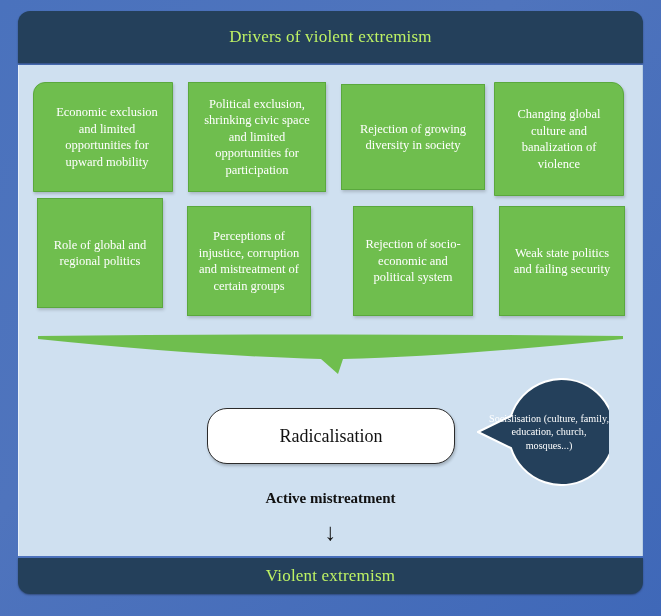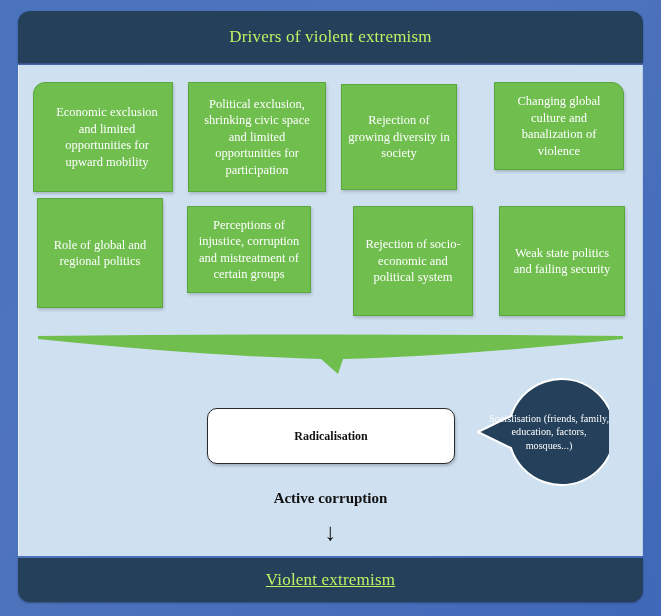--- a/index.html
+++ b/index.html
@@ -35,23 +35,22 @@
     letter-spacing: .2px;
     box-shadow: 0 1px 2px rgba(0,0,0,.35);
   }
   .bar-top {
     top: 11px;
     height: 52px;
     border-radius: 12px 12px 0 0;
   }
   .bar-bottom {
     top: 558px;
-    height: 44px;
+    height: 36px;
     border-radius: 0 0 12px 12px;
-    text-decoration: underline;
   }
 
   
   .body-panel {
     position: absolute;
     left: 18px;
     top: 65px;
     width: 625px;
     height: 491px;
     background: #cfe0f0;
@@ -75,25 +74,25 @@
     line-height: 1.32;
     padding: 4px 6px;
     box-shadow: 1px 2px 3px rgba(0,0,0,.18);
   }
   .gbox.tl { border-top-left-radius: 12px; padding-left: 14px; }
   .gbox.tr { border-top-right-radius: 12px; }
 
   
   .r1c1 { left: 33px;  top: 82px;  width: 140px; height: 110px; }
   .r1c2 { left: 188px; top: 82px;  width: 138px; height: 110px; }
-  .r1c3 { left: 341px; top: 84px;  width: 116px; height: 106px; }
-  .r1c4 { left: 494px; top: 82px;  width: 130px; height: 88px; }
+  .r1c3 { left: 341px; top: 84px;  width: 144px; height: 106px; }
+  .r1c4 { left: 494px; top: 82px;  width: 130px; height: 114px; }
   
   .r2c1 { left: 37px;  top: 198px; width: 126px; height: 110px; }
-  .r2c2 { left: 187px; top: 206px; width: 124px; height: 87px; }
+  .r2c2 { left: 187px; top: 206px; width: 124px; height: 110px; }
   .r2c3 { left: 353px; top: 206px; width: 120px; height: 110px; }
   .r2c4 { left: 499px; top: 206px; width: 126px; height: 110px; }
 
   
   .chevron {
     position: absolute;
     left: 38px;
     top: 334px;
     width: 585px;
     height: 40px;
@@ -131,26 +130,26 @@
   
   .radbox {
     position: absolute;
     left: 207px;
     top: 408px;
     width: 248px;
     height: 56px;
     box-sizing: border-box;
     background: #ffffff;
     border: 1.5px solid #2b2b2b;
-    border-radius: 10px;
-    display: flex;
-    align-items: center;
-    justify-content: center;
-    font-size: 12px;
-    font-weight: bold;
+    border-radius: 20px;
+    display: flex;
+    align-items: center;
+    justify-content: center;
+    font-size: 18px;
+    font-weight: normal;
     color: #111111;
     box-shadow: 1px 2px 3px rgba(0,0,0,.22);
   }
 
   
   .recruit {
     position: absolute;
     left: 0;
     top: 490px;
     width: 661px;
@@ -215,23 +214,23 @@
 
 
   <div class="radbox">
     <span>Radicalisation</span>
   </div>
 
   <div class="callout callout-right">
     <svg viewBox="0 0 132 108" aria-hidden="true">
       <path d="M 34 38 L 1 54 L 34 70 A 53 53 0 1 0 34 38 Z" fill="#24405b" stroke="#ffffff" stroke-width="2"></path>
     </svg>
-    <div class="ctext">Socislisation (friends, family, education, factors, mosques...)</div>
-  </div>
-
-  <div class="recruit">Active corruption</div>
+    <div class="ctext">Socislisation (culture, family, education, church, mosques...)</div>
+  </div>
+
+  <div class="recruit">Active mistreatment</div>
   <div class="down-arrow">↓</div>
 
   <div class="bar bar-bottom">
     <span>Violent extremism</span>
   </div>
 
 </div>
 
 </body></html>

